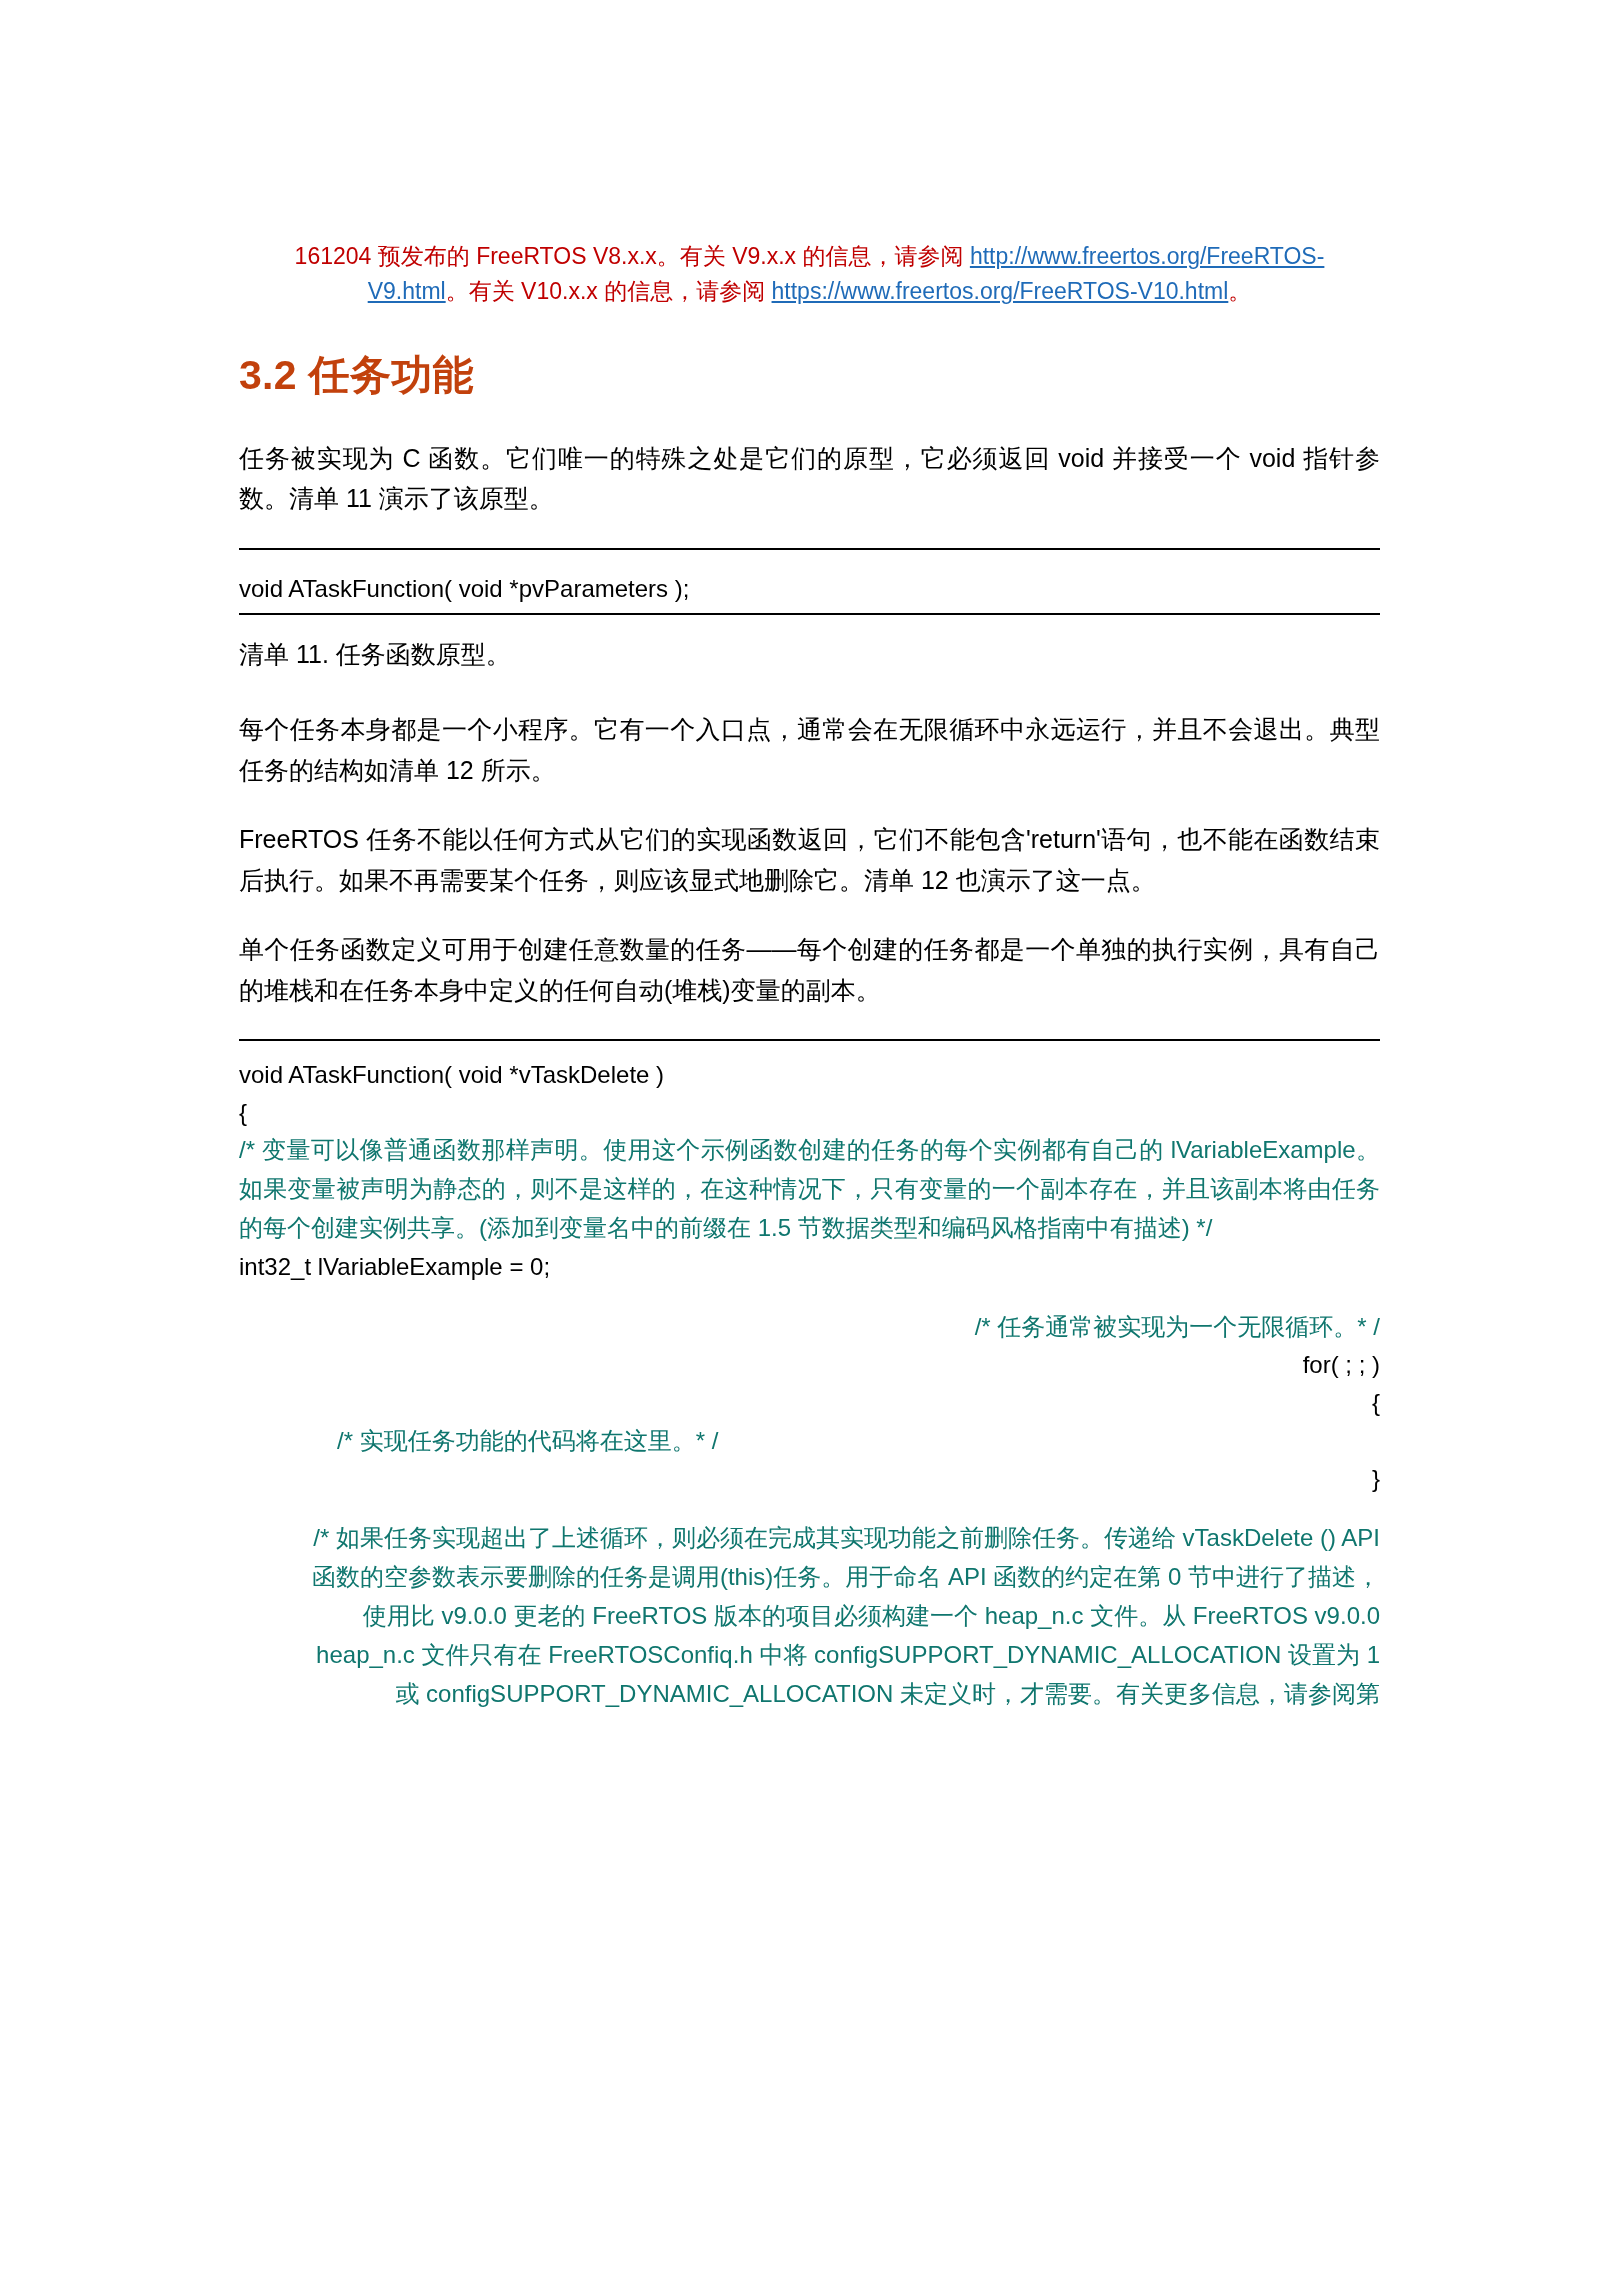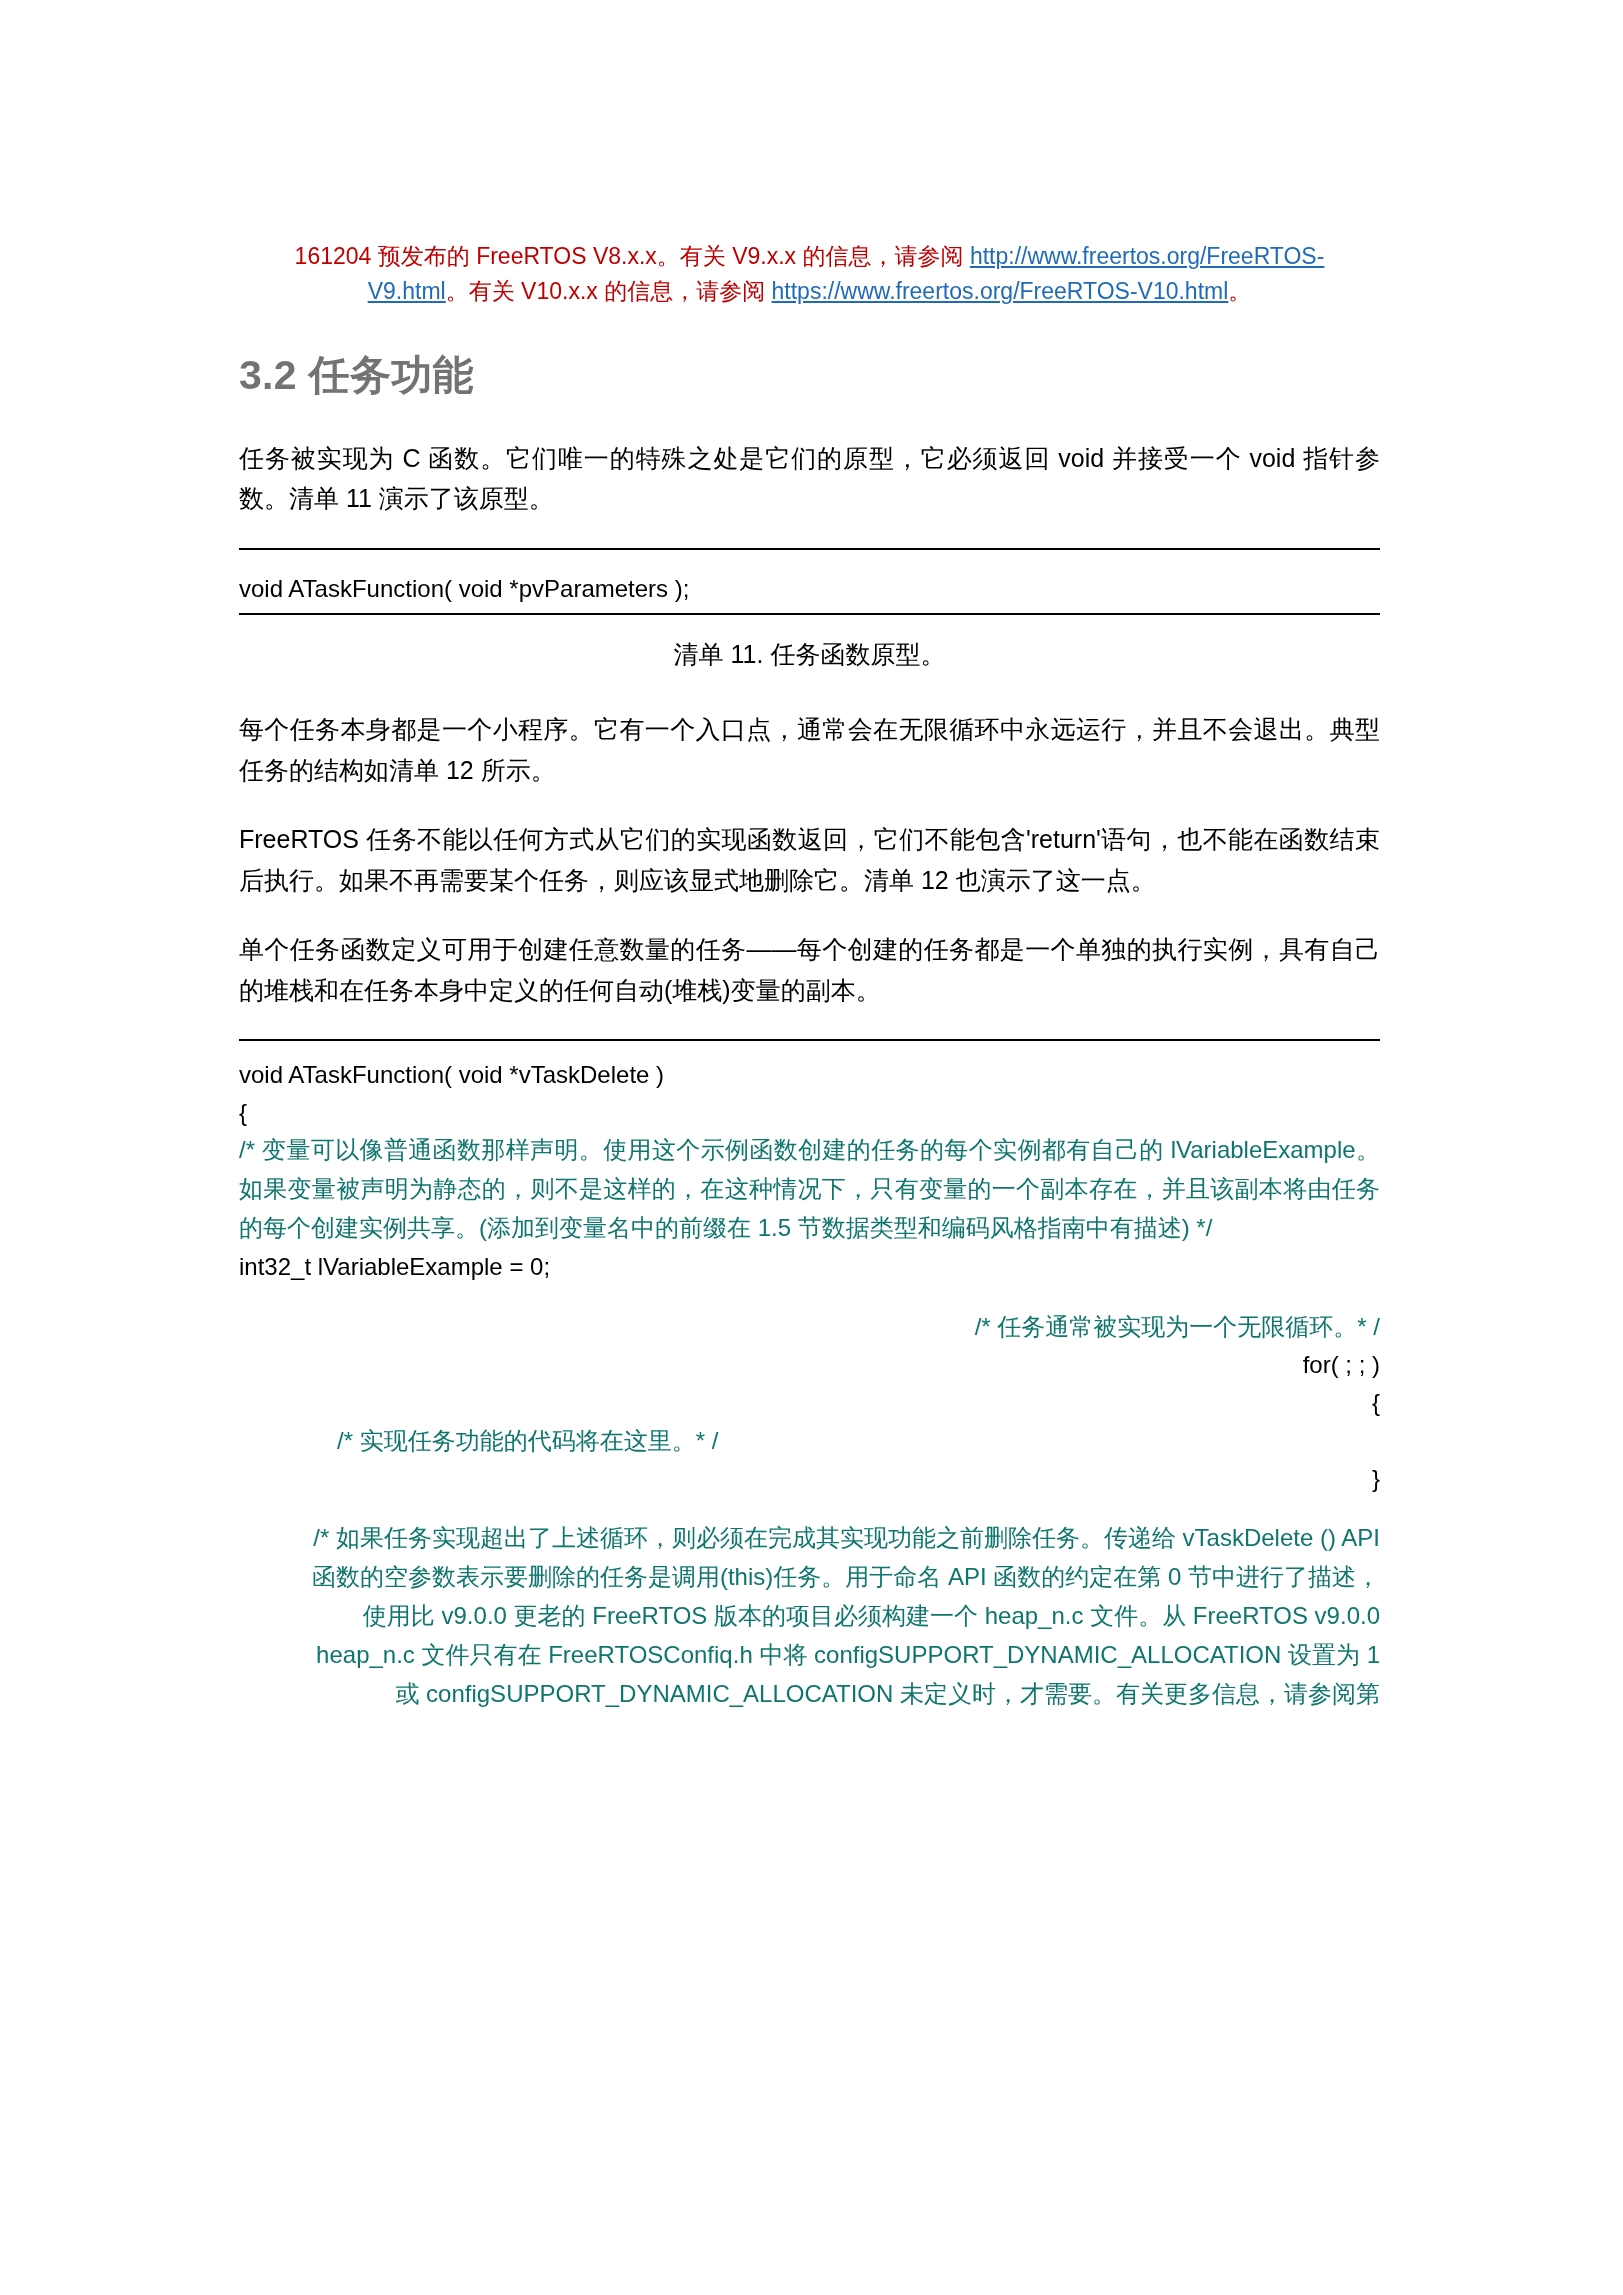--- a/index.html
+++ b/index.html
@@ -38,21 +38,21 @@
     text-decoration: underline;
   }
 
   
   .section-heading {
     font-size: 41px;
     font-weight: bold;
     line-height: 1.22;
     letter-spacing: 0.3px;
     margin: 0 0 38px 0;
-    color: #737373;
+    color: #c2410c;
   }
 
   
   p.body {
     font-size: 25px;
     line-height: 1.62;
     margin: 0 0 29px 0;
     text-align: justify;
     text-justify: inter-character;
     color: #000000;
@@ -88,21 +88,20 @@
   }
   .comment { color: #0f766e; }
   .code-indent-1 { padding-left: 60px; text-align: right; }
   .code-indent-2 { padding-left: 98px; }
   .code-gap { height: 22px; }
 
   
   .caption {
     font-size: 25px;
     line-height: 1.6;
-    text-align: center;
     margin: 19.6px 0 35px 0;
     color: #000000;
   }
 </style>
 </head>
 <body>
 
 <div class="page">
 
   <div class="header-note">

